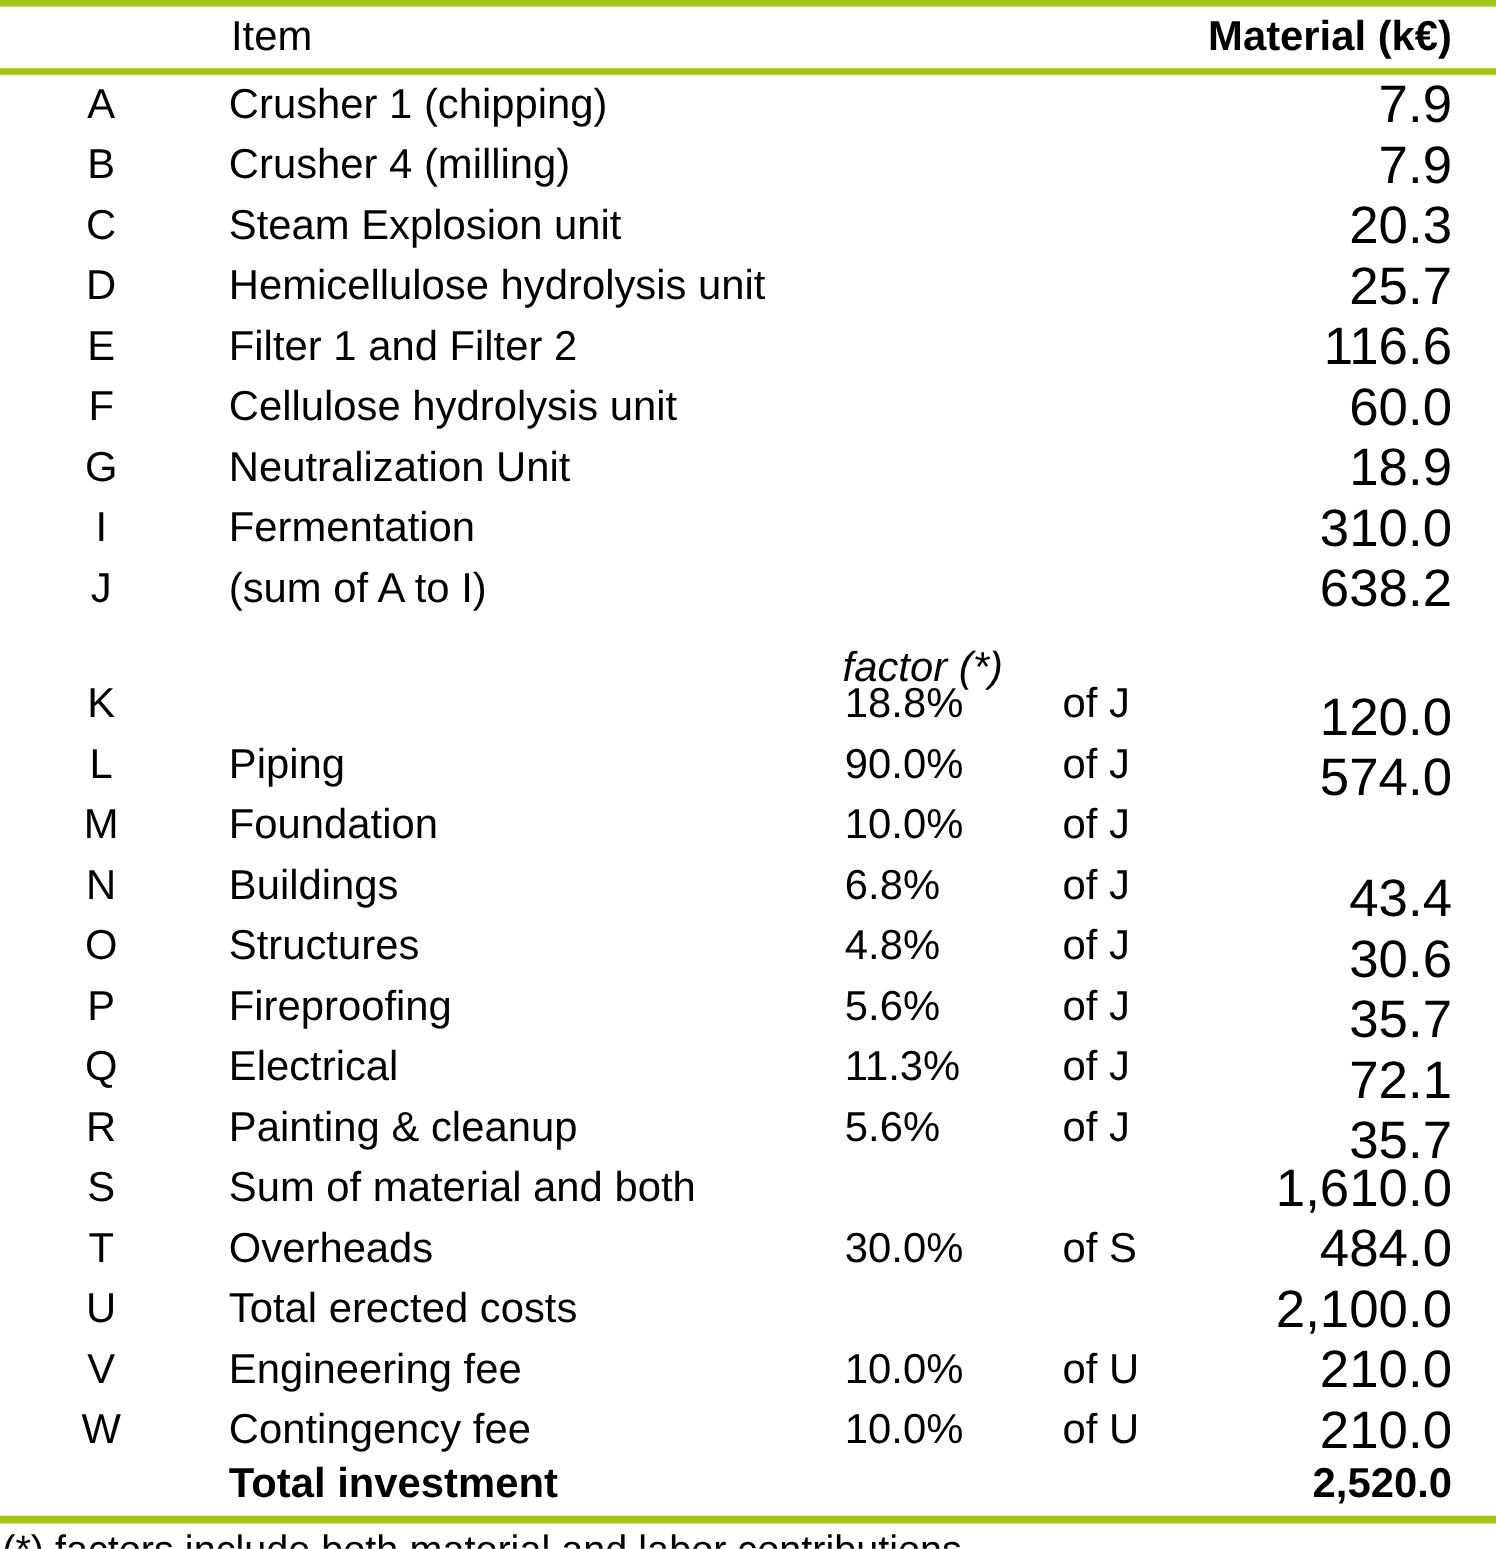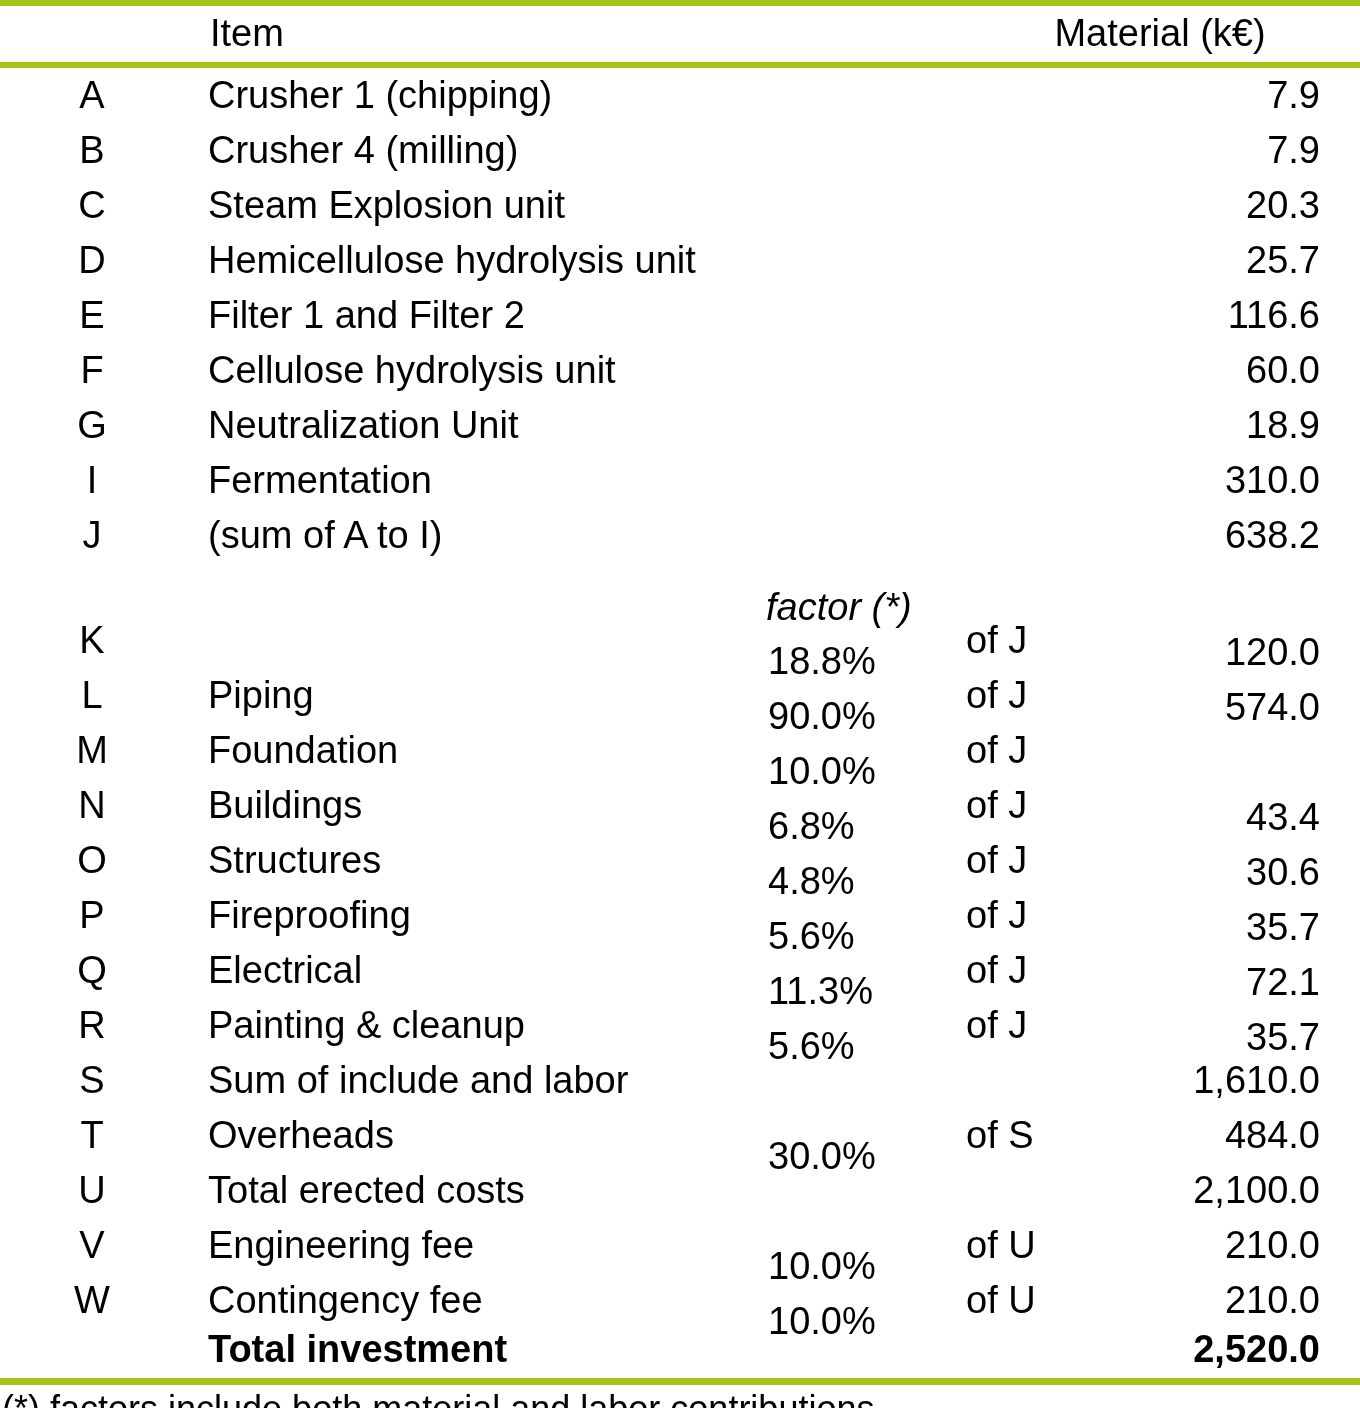--- a/index.html
+++ b/index.html
@@ -58,58 +58,58 @@
     line-height: 55px;
     white-space: nowrap;
     text-align: center;
   }
   .c-factor {
     position: absolute;
     left: 768px;
     font-size: 38px;
     line-height: 55px;
     white-space: nowrap;
-    margin-top: 21px;
   }
   .c-of {
     position: absolute;
     left: 966px;
     font-size: 38px;
     line-height: 55px;
     white-space: nowrap;
     text-align: right;
   }
   .c-value {
     position: absolute;
     left: 1000px;
     width: 320px;
     text-align: right;
-    font-size: 38px;
+    font-size: 48px;
     line-height: 55px;
     white-space: nowrap;
   }
   .c-value.shifted { top: 12px; }
 
   
   .header-row { top: 4px; height: 58px; }
   .header-row .h-item {
     position: absolute;
     left: 210px;
     font-size: 38px;
     line-height: 58px;
     white-space: nowrap;
   }
   .header-row .h-value {
     position: absolute;
     left: 1000px;
     width: 320px;
-    text-align: center;
+    text-align: right;
     font-size: 38px;
     line-height: 58px;
     white-space: nowrap;
+    font-weight: bold;
   }
 
   
   .factor-caption {
     position: absolute;
     left: 766px;
     font-size: 38px;
     line-height: 55px;
     font-style: italic;
     white-space: nowrap;
@@ -274,21 +274,21 @@
   <div class="row" style="top:998px">
     <span class="c-letter">R</span>
     <span class="c-item">Painting &amp; cleanup</span>
     <span class="c-factor">5.6%</span>
     <span class="c-of">of J</span>
     <span class="c-value shifted">35.7</span>
   </div>
 
   <div class="row" style="top:1053px">
     <span class="c-letter">S</span>
-    <span class="c-item">Sum of include and labor</span>
+    <span class="c-item">Sum of material and both</span>
     <span class="c-value">1,610.0</span>
   </div>
 
   <div class="row" style="top:1108px">
     <span class="c-letter">T</span>
     <span class="c-item">Overheads</span>
     <span class="c-factor">30.0%</span>
     <span class="c-of">of S</span>
     <span class="c-value">484.0</span>
   </div>

